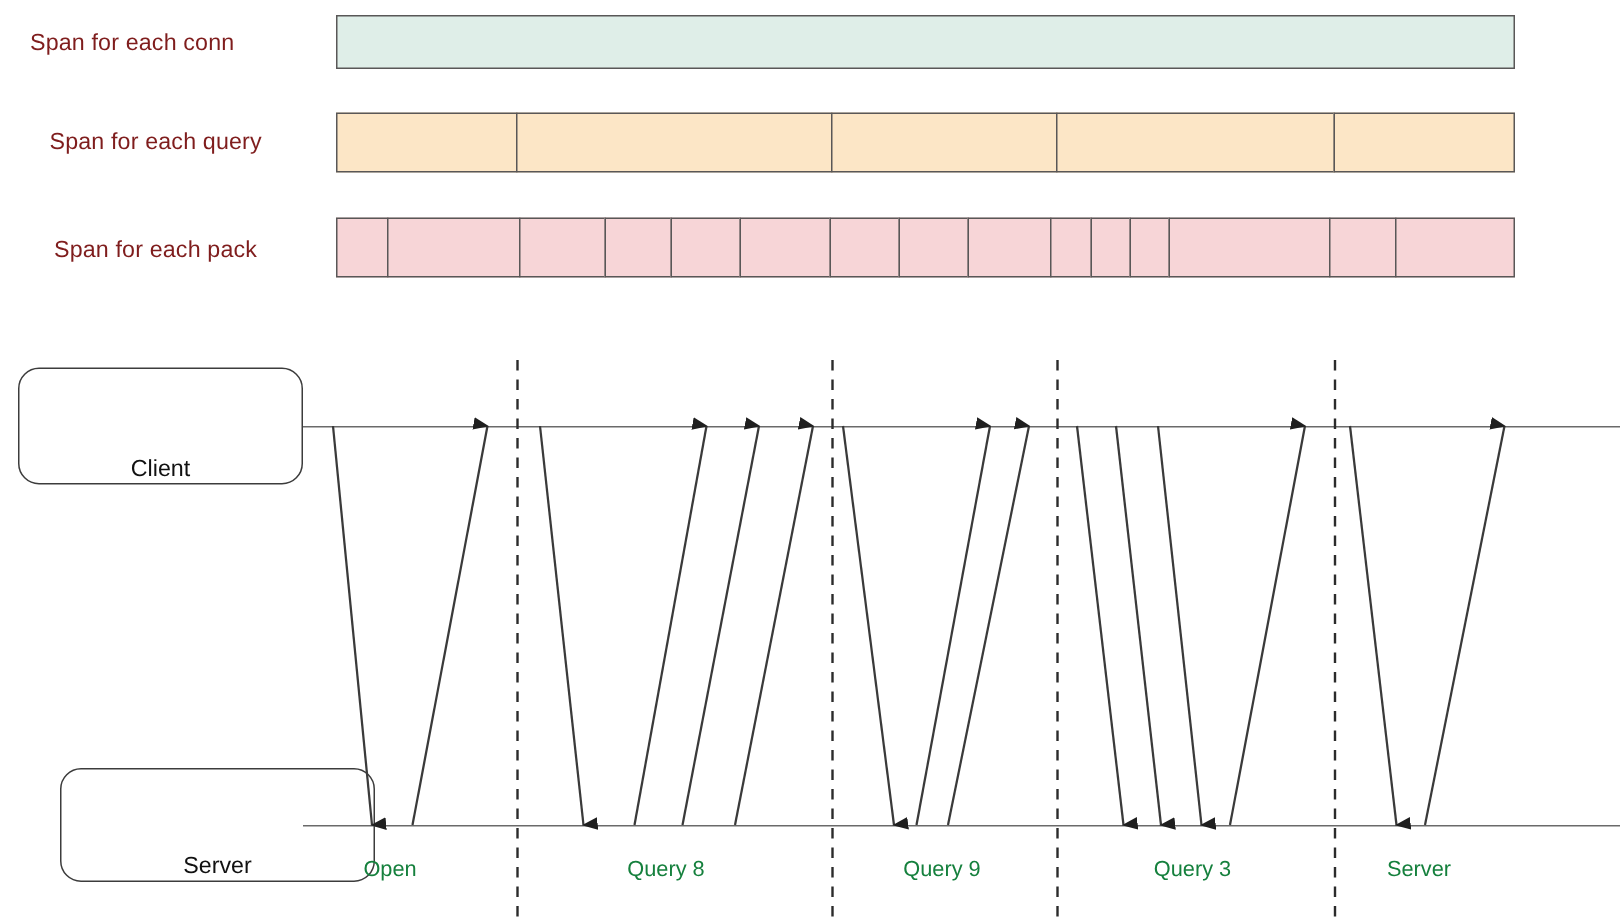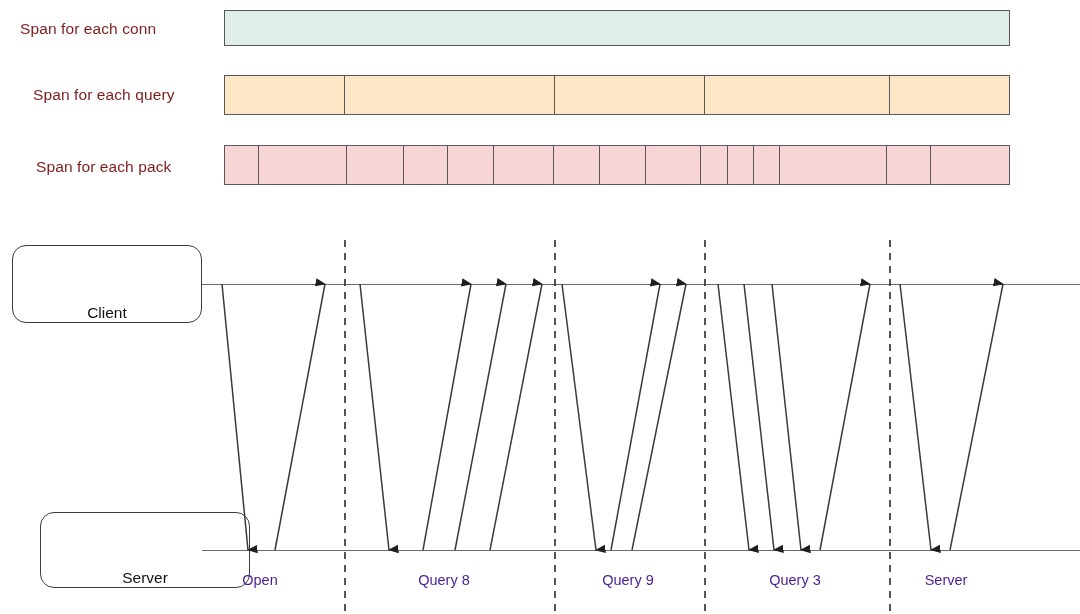--- a/index.html
+++ b/index.html
@@ -54,21 +54,21 @@
     color: #111111;
   }
   .lifeline {
     position: absolute;
     height: 0;
     border-top: 1.6px solid #6a6a6a;
   }
   .phase-label {
     position: absolute;
     font-size: 14.5px;
-    color: #4c1d95;
+    color: #15803d;
     text-align: center;
     white-space: nowrap;
     transform: translateX(-50%);
   }
   svg.overlay {
     position: absolute;
     left: 0;
     top: 0;
     width: 1080px;
     height: 614px;

